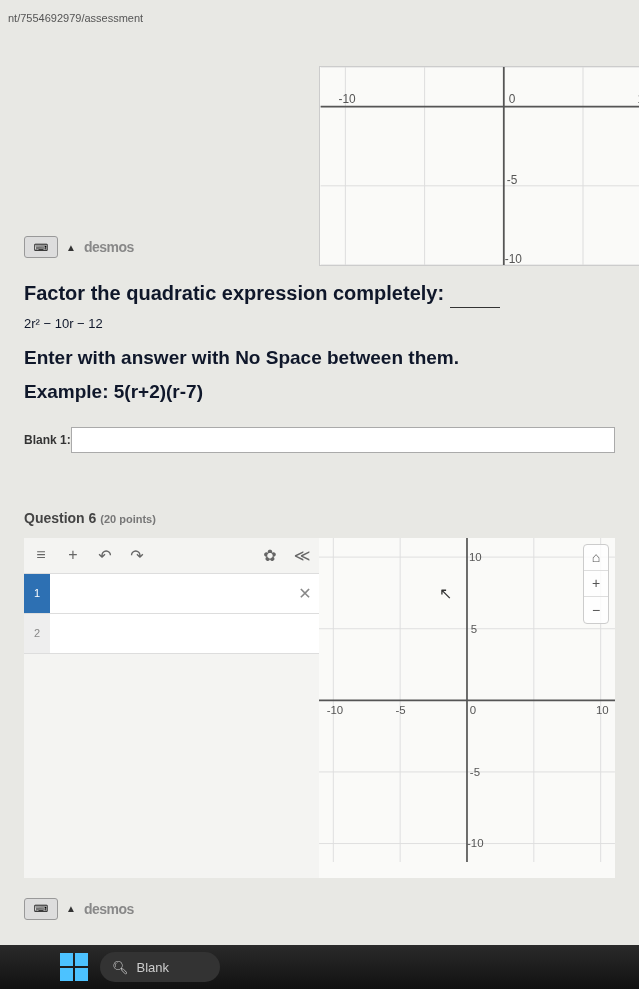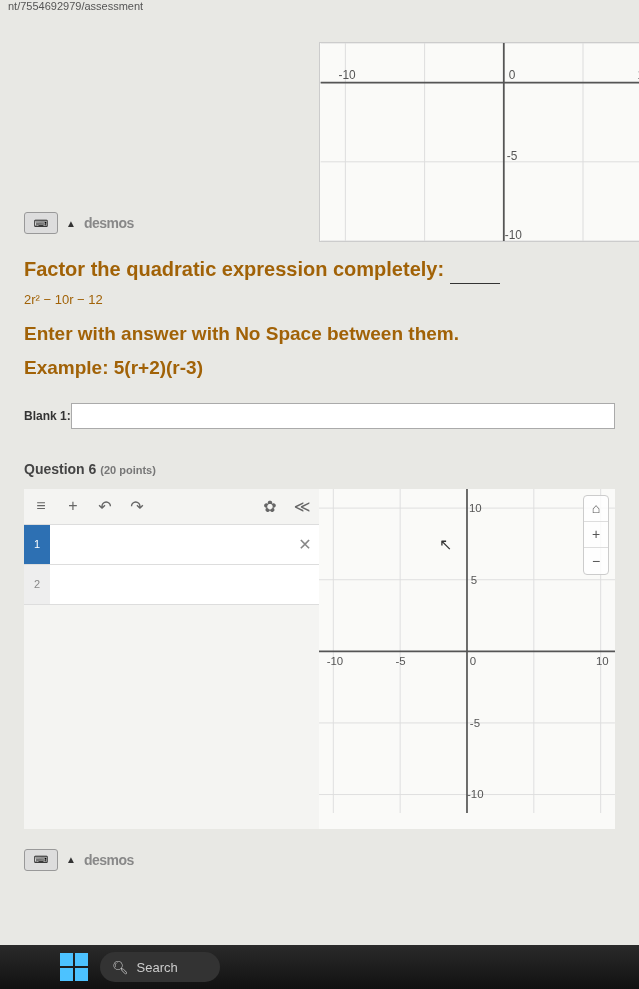--- a/index.html
+++ b/index.html
@@ -8,21 +8,21 @@
   background: #e8e8e4;
   width: 639px;
   height: 989px;
   overflow: hidden;
   position: relative;
   filter: blur(0.3px);
 }
 .url-bar {
   font-size: 11px;
   color: #555;
-  padding: 0 8px;
+  padding: 12px 8px;
 }
 .content {
   padding: 20px 24px;
   position: relative;
 }
 .graph {
   position: absolute;
   background: #fafaf8;
   border: 1px solid #ccc;
 }
@@ -52,34 +52,34 @@
   font-size: 10px;
 }
 .arrow-up { font-size: 10px; color: #333; }
 .desmos-text {
   font-weight: bold;
   color: #888;
   font-size: 14px;
   letter-spacing: -0.5px;
 }
 .question-text {
-  color: #a16207;
+  color: #0f172a;
   line-height: 1.5;
   margin-bottom: 6px;
 }
 .q-line1 { font-size: 20px; font-weight: bold; }
 .q-line1 .blank { display:inline-block; border-bottom: 1px solid #333; width: 50px; vertical-align: bottom; }
 .q-math { font-size: 13px; margin: 4px 0 10px 0; }
 .q-line2 { font-size: 19px; font-weight: bold; }
 .q-line3 { font-size: 19px; font-weight: bold; margin-bottom: 20px; }
 .blank-row {
   display: flex;
   align-items: center;
   gap: 0;
-  margin-bottom: 32px;
+  margin-bottom: 57px;
 }
 .blank-label { font-size: 12px; font-weight: bold; color: #333; }
 .blank-input {
   flex: 1;
   height: 26px;
   border: 1px solid #aaa;
   background: #fff;
   padding: 2px 4px;
   font-size: 14px;
 }
@@ -244,21 +244,21 @@
     <div class="kbd-badge">⌨</div>
     <span class="arrow-up">▲</span>
     <span class="desmos-text">desmos</span>
   </div>
 
   <div class="question-text q-line1">
     <span>Factor the quadratic expression completely:</span> <span class="blank"></span>
   </div>
   <div class="question-text q-math">2r² − 10r − 12</div>
   <div class="question-text q-line2">Enter with answer with No Space between them.</div>
-  <div class="question-text q-line3">Example: 5(r+2)(r-3)</div>
+  <div class="question-text q-line3">Example: 5(r+2)(r-7)</div>
 
   <div class="blank-row">
     <span class="blank-label">Blank 1:</span>
     <input class="blank-input" type="text" value="" style="">
   </div>
 
   <div class="q2-header">
     <span>Question 6</span> <span class="pts">(20 points)</span>
   </div>
 
@@ -332,15 +332,15 @@
 
 <div class="taskbar">
   <div class="win-btn">
     <span></span>
       <span></span>
       <span></span>
       <span></span>
   </div>
   <div class="search-pill">
     <span>🔍︎</span>
-    <span>Search</span>
+    <span>Blank</span>
   </div>
 </div>
 
 </body></html>

